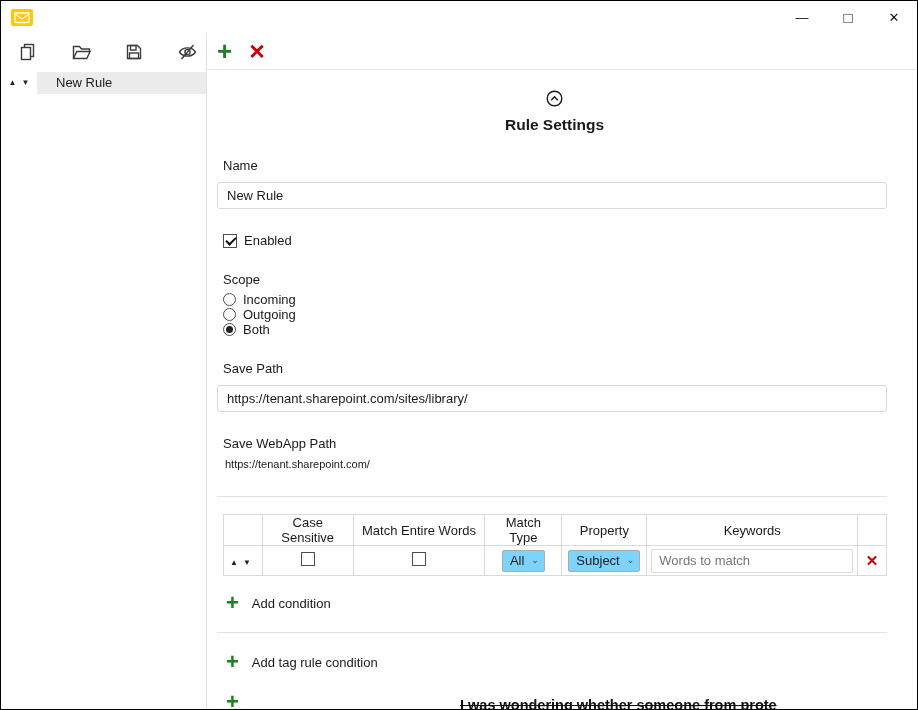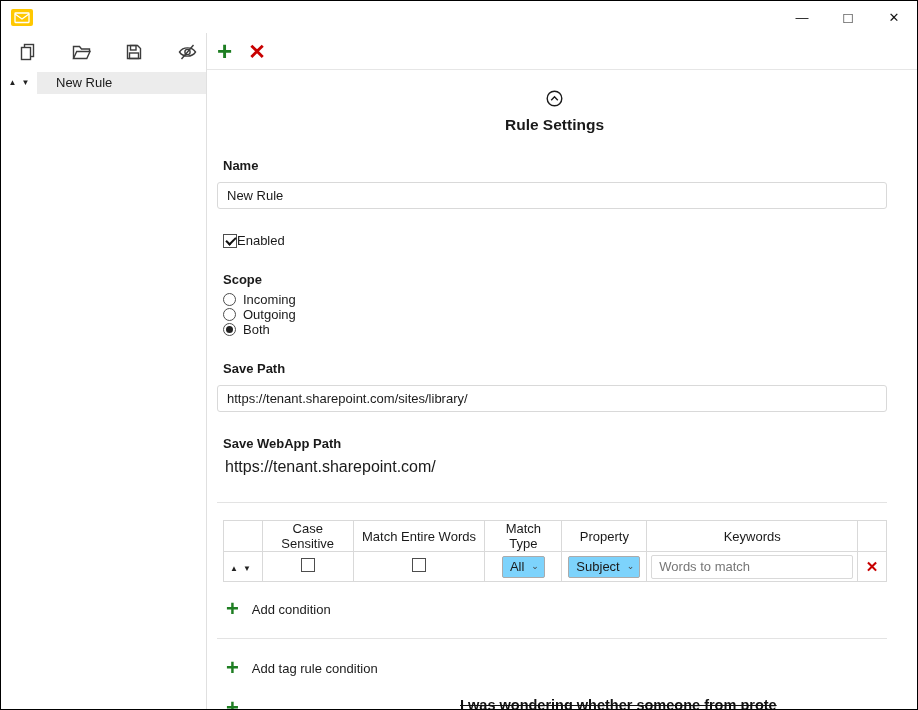--- a/index.html
+++ b/index.html
@@ -36,41 +36,41 @@
   
   .right-panel { flex: 1; display: flex; flex-direction: column; min-width: 0; }
   .action-bar { height: 37px; flex: 0 0 37px; display: flex; align-items: center; gap: 16px; padding-left: 10px; border-bottom: 1px solid #e6e6e6; }
   .icon-plus { color: #1e7e22; font-size: 26px; font-weight: bold; line-height: 22px; }
   .icon-plus.small { font-size: 22px; line-height: 18px; }
   .icon-x { color: #c80000; font-size: 21px; font-weight: bold; line-height: 21px; }
   .content { flex: 1; padding: 0 30px 0 10px; overflow: hidden; }
   .section-header { display: flex; align-items: center; gap: 9px; margin: 20px 0 0 5px; flex-direction: column; }
   .collapse-btn { width: 17px; height: 17px; display: flex; }
   .section-title { font-size: 15.5px; font-weight: bold; }
-  .field-label { font-weight: bold; font-size: 13px; margin: 24px 0 9px 6px; }
+  .field-label { font-weight: normal; font-size: 13px; margin: 24px 0 9px 6px; }
   .field-label.tight { margin-bottom: 5px; }
   .text-input {
     width: 100%; height: 27px;
     border: 1px solid #d9d9d9; border-radius: 3px;
     padding: 0 9px; font: 13px "Liberation Sans", sans-serif; color: #1a1a1a;
     outline: none; background: #fff;
   }
-  .check-row { display: flex; align-items: center; margin: 24px 0 0 6px; }
+  .check-row { display: flex; align-items: center; gap: 7px; margin: 24px 0 0 6px; }
   .checkbox { width: 14px; height: 14px; border: 1px solid #4d4d4d; background: #fff; display: inline-block; position: relative; }
   .checkbox.checked::after {
     content: ""; position: absolute; left: 2px; top: 2px;
     width: 8px; height: 4px;
     border-left: 2px solid #111; border-bottom: 2px solid #111;
     transform: rotate(-45deg);
   }
   .radio-group { margin: 4px 0 13px 6px; }
   .radio-row { display: flex; align-items: center; gap: 7px; height: 15px; margin-bottom: 0px; }
   .radio { width: 13px; height: 13px; border: 1px solid #4d4d4d; border-radius: 50%; display: inline-block; position: relative; background: #fff; }
   .radio.selected::after { content: ""; position: absolute; left: 2px; top: 2px; width: 7px; height: 7px; border-radius: 50%; background: #222; }
-  .static-value { margin: 0 0 12px 8px; font-size: 16px; }
+  .static-value { margin: 0 0 12px 8px; font-size: 11px; }
   hr.divider { border: none; border-top: 1px solid #e3e3e3; margin: 26px 0 0 0; }
   
   table.cond { border-collapse: collapse; margin: 17px 0 0 6px; }
   .cond th, .cond td { border: 1px solid #d9d9d9; font-weight: normal; font-size: 13px; text-align: center; padding: 0 6px; }
   .cond th { height: 23px; }
   .cond td { height: 30px; }
   .row-arrows { font-size: 8px; color: #222; letter-spacing: 5px; white-space: nowrap; }
   .fake-select {
     display: inline-flex; align-items: center; justify-content: space-between;
     border: 1px solid #ababab; background: #7dd3fc; border-radius: 2px;

